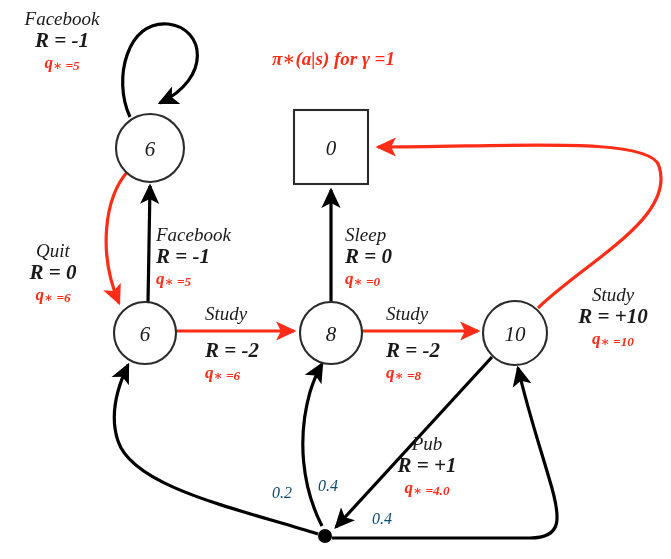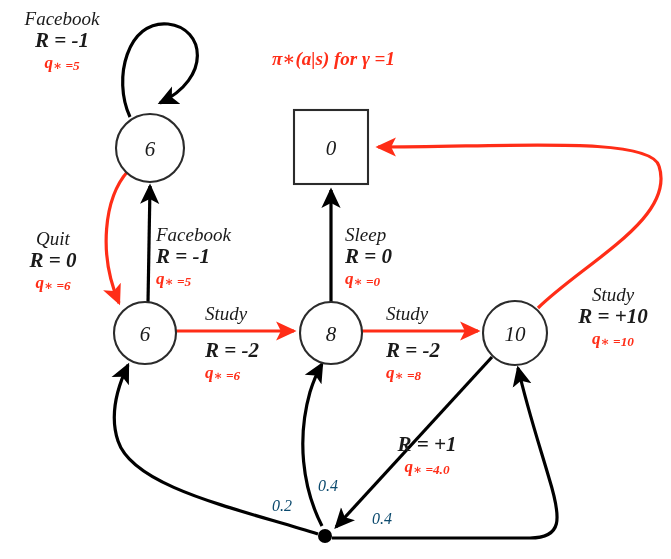--- a/index.html
+++ b/index.html
@@ -156,21 +156,21 @@
   </svg>
 
   <div class="title-text" style="left:272px; top:18px;">π∗(a|s) for γ =1</div>
 
   <div class="lbl center" style="left:6px; top:8px; width:112px;">
     <span class="act">Facebook</span>
     <span class="rew">R = -1</span>
     <span class="qv"><span>q</span><span class="sub">∗ =5</span></span>
   </div>
 
-  <div class="lbl center" style="left:6px; top:228px; width:94px;text-align:center;">
+  <div class="lbl center" style="left:6px; top:240px; width:94px;text-align:center;">
     <span class="act">Quit</span>
     <span class="rew">R = 0</span>
     <span class="qv"><span>q</span><span class="sub">∗ =6</span></span>
   </div>
 
   <div class="lbl left" style="left:156px; top:224px;">
     <span class="act">Facebook</span>
     <span class="rew">R = -1</span>
     <span class="qv"><span>q</span><span class="sub">∗ =5</span></span>
   </div>
@@ -197,21 +197,22 @@
     <span class="qv"><span>q</span><span class="sub">∗ =8</span></span>
   </div>
 
   <div class="lbl center" style="left:559px; top:284px; width:108px;">
     <span class="act">Study</span>
     <span class="rew">R = +10</span>
     <span class="qv"><span>q</span><span class="sub">∗ =10</span></span>
   </div>
 
   <div class="lbl center" style="left:379px; top:433px; width:96px;">
+    <span class="act">Pub</span>
     <span class="rew">R = +1</span>
     <span class="qv"><span>q</span><span class="sub">∗ =4.0</span></span>
   </div>
 
-  <div class="prob" style="left:272px; top:497px;">0.2</div>
+  <div class="prob" style="left:272px; top:484px;">0.2</div>
   <div class="prob" style="left:318px; top:477px;">0.4</div>
   <div class="prob" style="left:372px; top:510px;">0.4</div>
 
 </div>
 
 </body></html>

